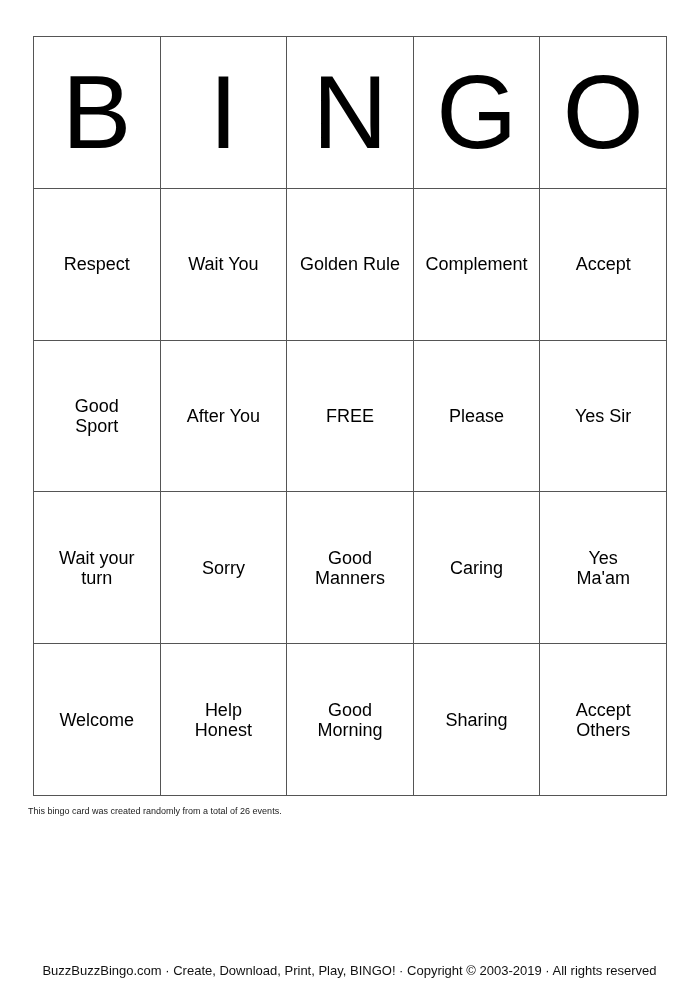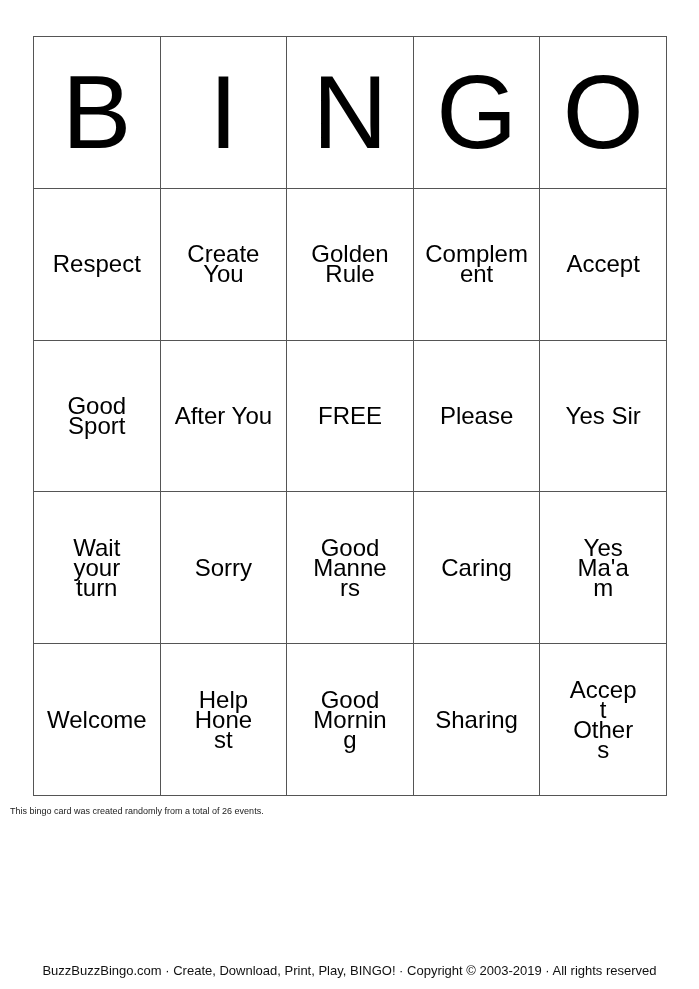--- a/index.html
+++ b/index.html
@@ -3,41 +3,41 @@
 <meta charset="utf-8">
 <style>
   html, body { margin:0; padding:0; background:#ffffff; }
   body { width:699px; height:989px; position:relative; overflow:hidden;
          font-family:"Liberation Sans", sans-serif; color:#000; }
   .card { position:absolute; left:33px; top:36px; width:633px; height:760px;
           border-collapse:collapse; table-layout:fixed; }
   .card td { border:1px solid #555; width:126.6px; height:126.6px; text-align:center;
              vertical-align:middle; padding:0; box-sizing:border-box; }
   .hdr { font-size:104px; line-height:1; }
-  .cell { font-size:24px; line-height:20px; }
+  .cell { font-size:18px; line-height:20px; }
   .cell span { display:inline-block; max-width:110px; word-wrap:break-word; }
-  .note { position:absolute; left:10px; top:806px; font-size:9px; color:#222; }
+  .note { position:absolute; left:28px; top:806px; font-size:9px; color:#222; }
   .footer { position:absolute; left:0; width:699px; top:963px; text-align:center;
             font-size:13px; color:#111; }
 </style>
 </head>
 <body>
 
 <table class="card">
   <tbody>
       <tr>
     <td class="hdr">B</td>
     <td class="hdr">I</td>
     <td class="hdr">N</td>
     <td class="hdr">G</td>
     <td class="hdr">O</td>
   </tr>
   <tr>
     <td class="cell"><span>Respect</span></td>
-    <td class="cell"><span>Create You</span></td>
+    <td class="cell"><span>Wait You</span></td>
     <td class="cell"><span>Golden Rule</span></td>
     <td class="cell"><span>Complement</span></td>
     <td class="cell"><span>Accept</span></td>
   </tr>
   <tr>
     <td class="cell"><span style="max-width:60px">Good Sport</span></td>
     <td class="cell"><span>After You</span></td>
     <td class="cell"><span>FREE</span></td>
     <td class="cell"><span>Please</span></td>
     <td class="cell"><span>Yes Sir</span></td>

